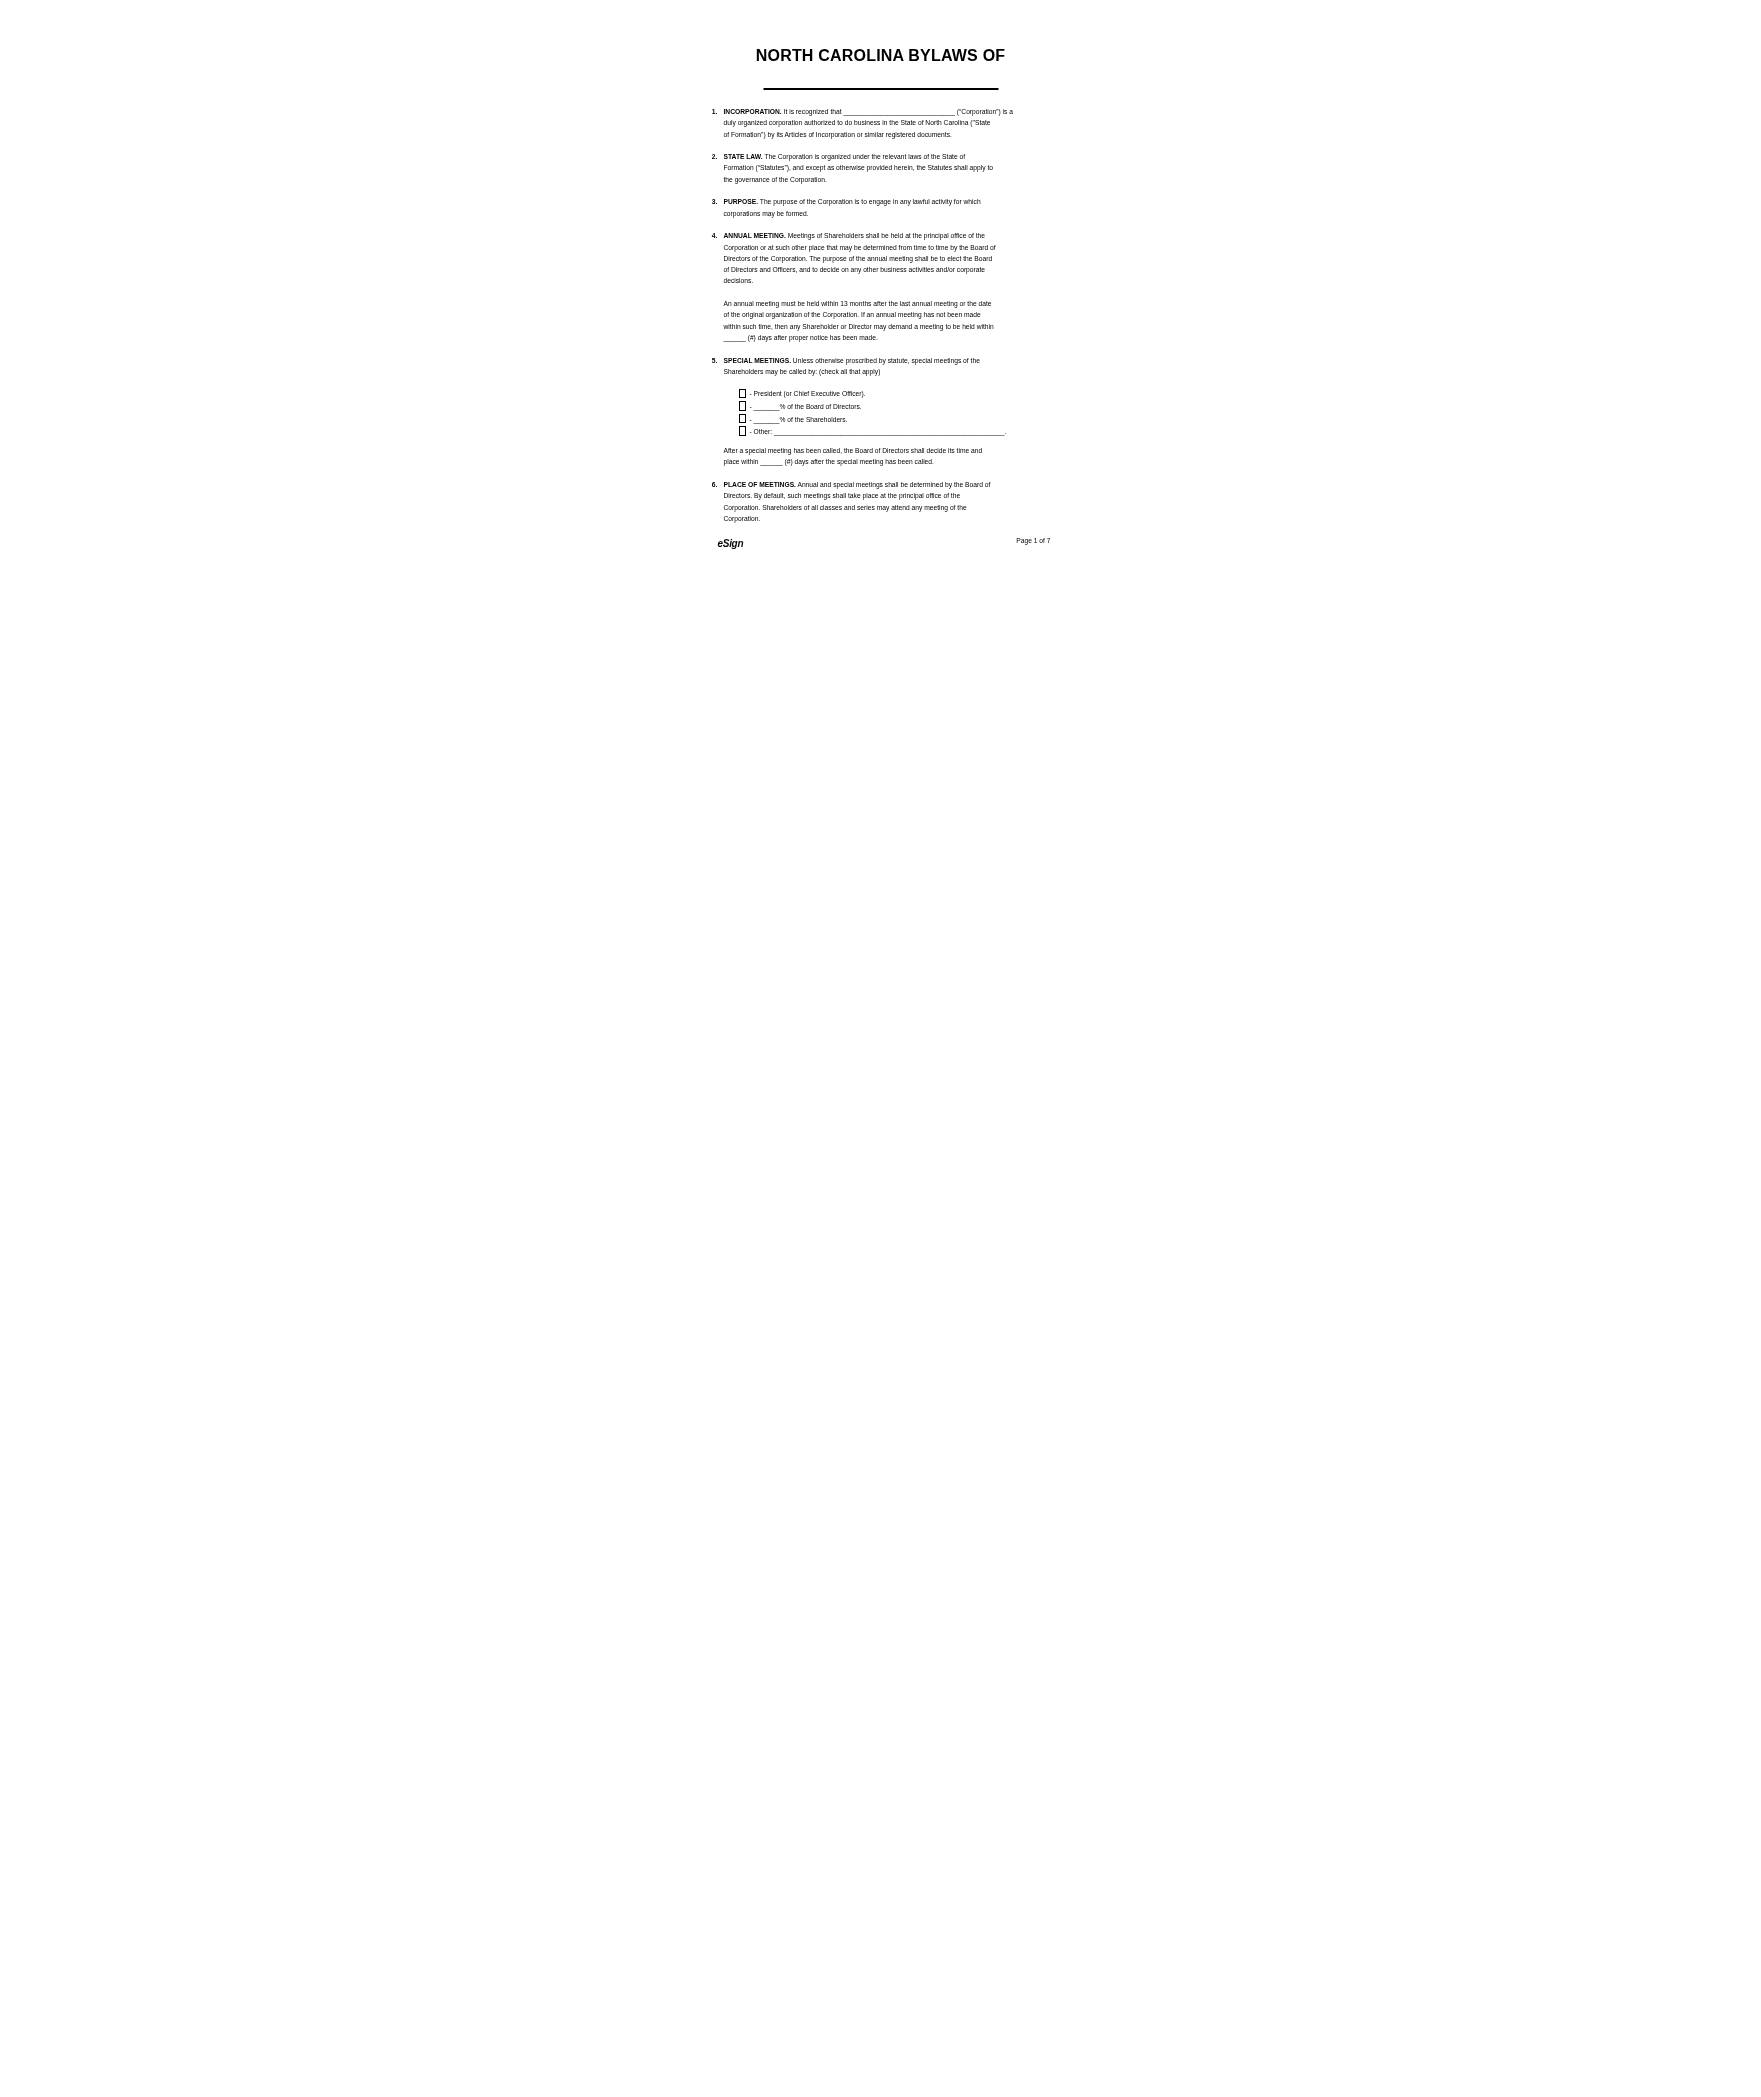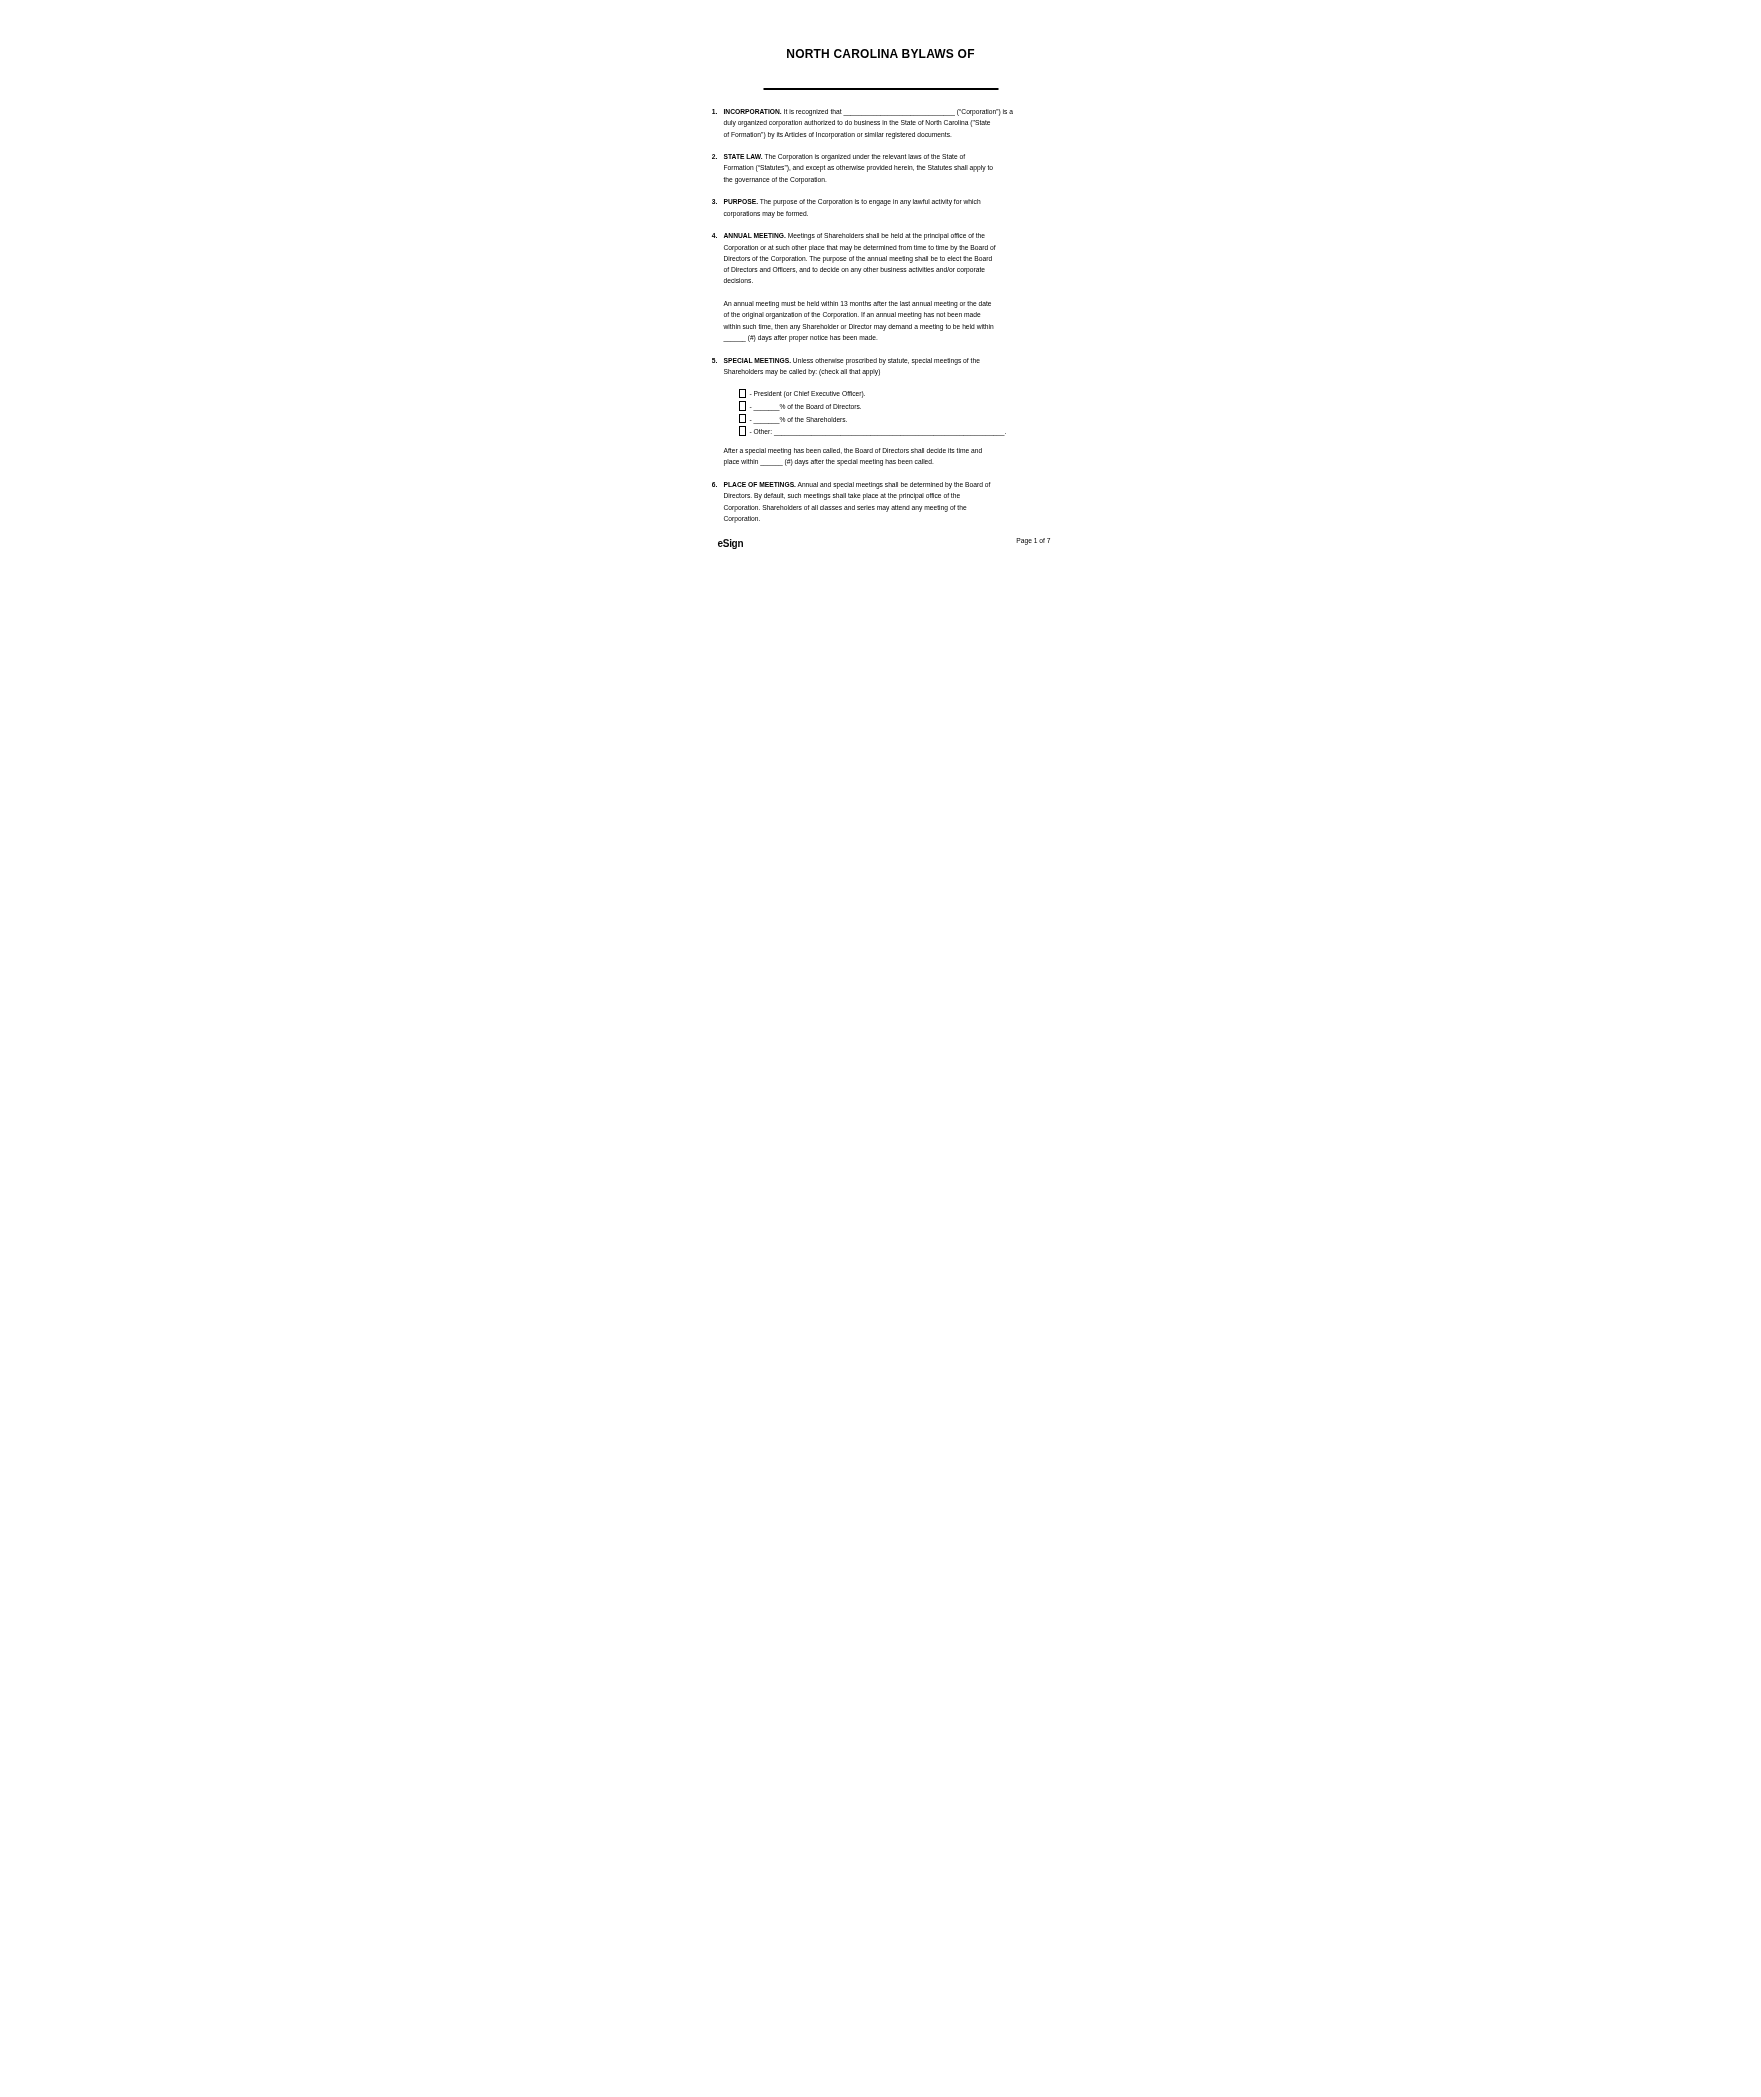--- a/index.html
+++ b/index.html
@@ -16,21 +16,21 @@
     color: #000000;
     font-family: "Liberation Sans", sans-serif;
     overflow: hidden;
   }
   .doc-title {
     position: absolute;
     top: 47px;
     left: 0;
     width: 100%;
     text-align: center;
-    font-size: 12px;
+    font-size: 16px;
     font-weight: bold;
     letter-spacing: 0.2px;
     margin: 0;
   }
   .title-blank {
     position: absolute;
     top: 78px;
     left: 50%;
     transform: translateX(-50%);
     width: 235px;
@@ -68,20 +68,21 @@
     margin-right: 3.8px;
   }
   .footer-brand {
     position: absolute;
     left: 57px;
     bottom: 21px;
     font-size: 10px;
     font-weight: 900;
     letter-spacing: -0.3px;
     color: #0a0a0a;
+    font-style: italic;
   }
   .footer-page {
     position: absolute;
     right: 50px;
     bottom: 26px;
     font-size: 6.7px;
   }
 </style>
 </head>
 <body>

